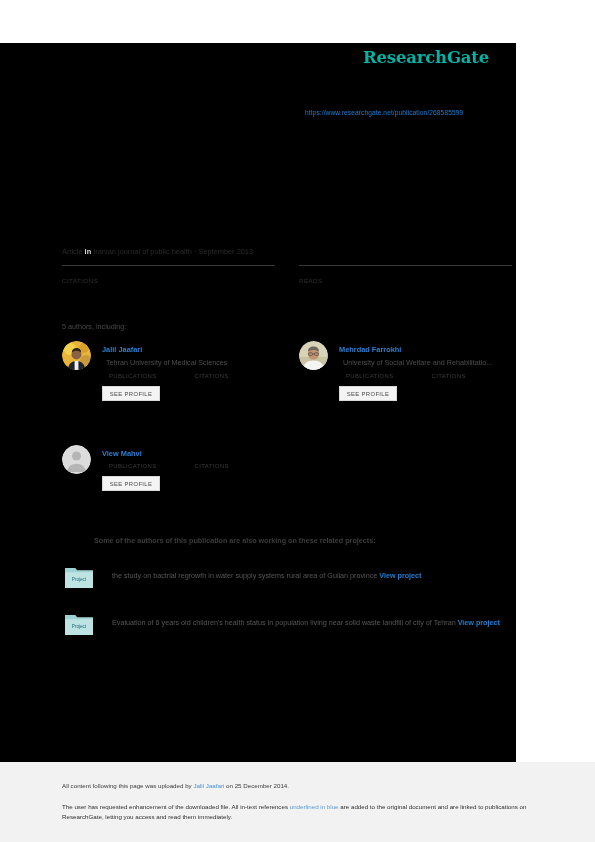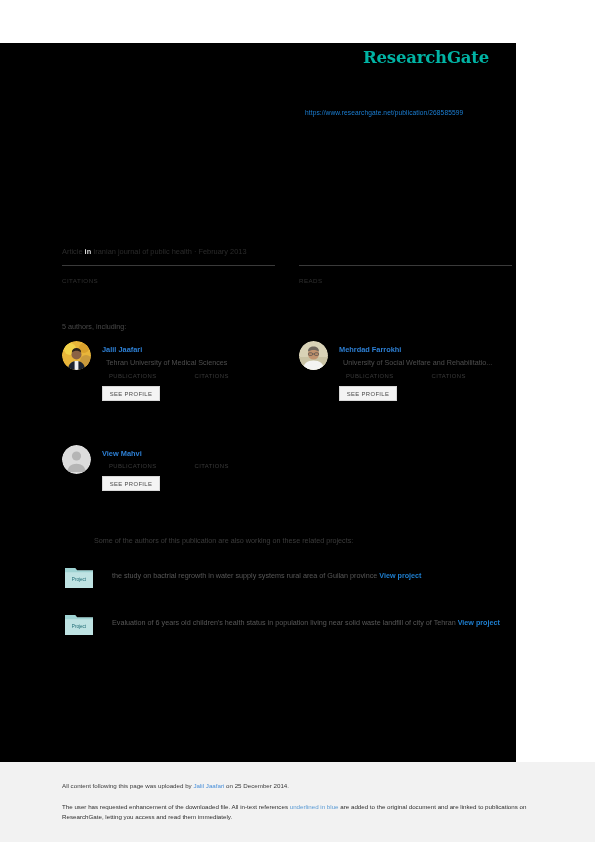--- a/index.html
+++ b/index.html
@@ -156,21 +156,21 @@
     cursor: pointer;
   }
   .author.a3 .see-profile { top: 31px; }
 
   
   .projects-heading {
     position: absolute;
     top: 493px;
     left: 62px;
     font-size: 7.2px;
-    font-weight: normal;
+    font-weight: bold;
     color: #3c3c3c;
     padding-left: 32px;
   }
   .project {
     position: absolute;
     left: 62px;
     width: 470px;
   }
   .project.p1 { top: 521px; }
   .project.p2 { top: 568px; }
@@ -230,21 +230,21 @@
 
 <div class="page-dark">
 
   <div class="rg-logo">ResearchGate</div>
 
   <div class="rg-url">https://www.researchgate.net/publication/268585599</div>
 
   <div class="article-meta">
     <span class="lbl">Article</span>
     <span class="in">in</span>
-    <span class="lbl">Iranian journal of public health · February 2013</span>
+    <span class="lbl">Iranian journal of public health · September 2013</span>
   </div>
 
   <div class="rule citations"></div>
   <div class="rule reads"></div>
 
   <div class="stat-label citations">CITATIONS</div>
   <div class="stat-label reads">READS</div>
 
   <div class="authors-heading">5 authors, including:</div>
 

